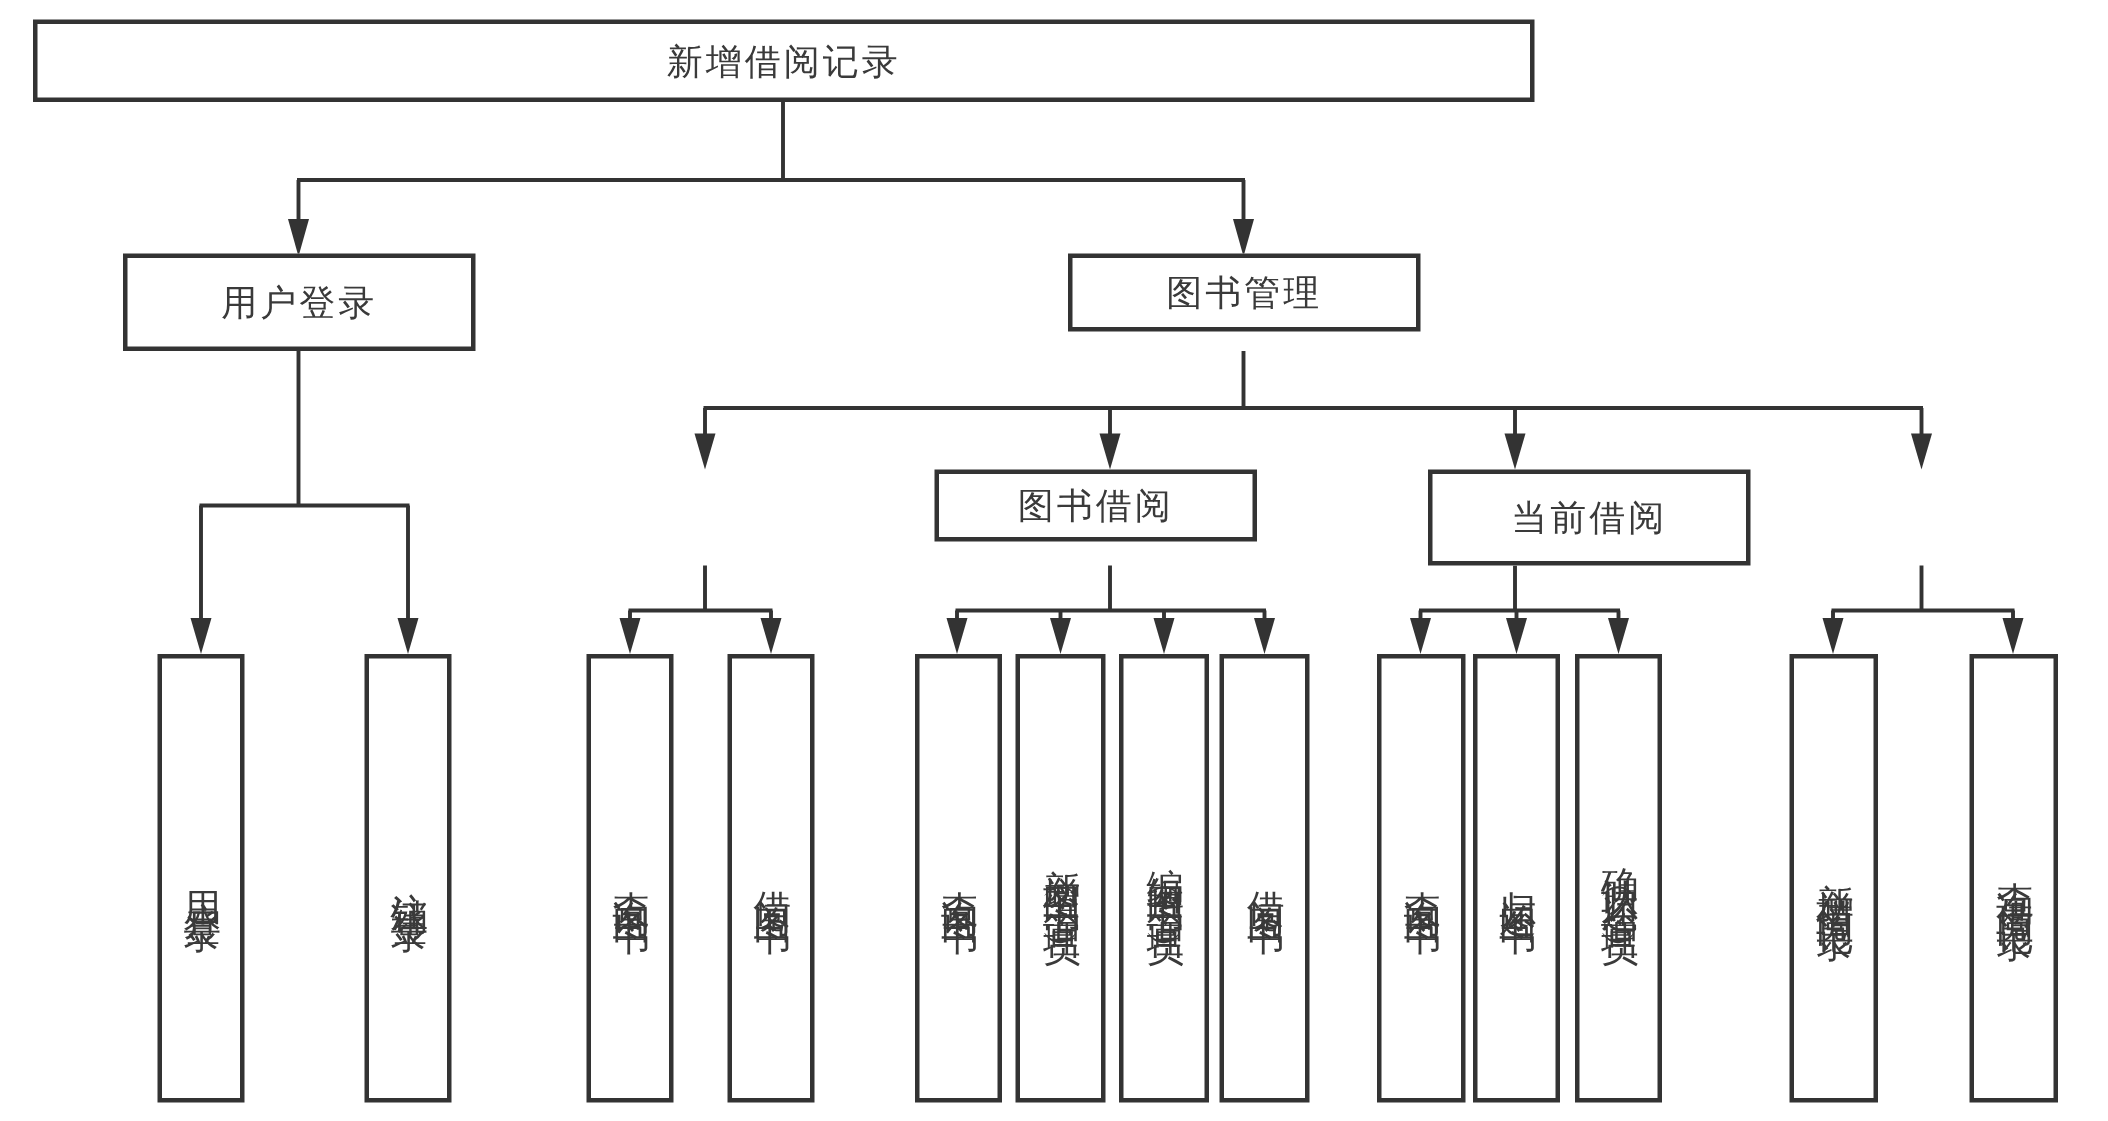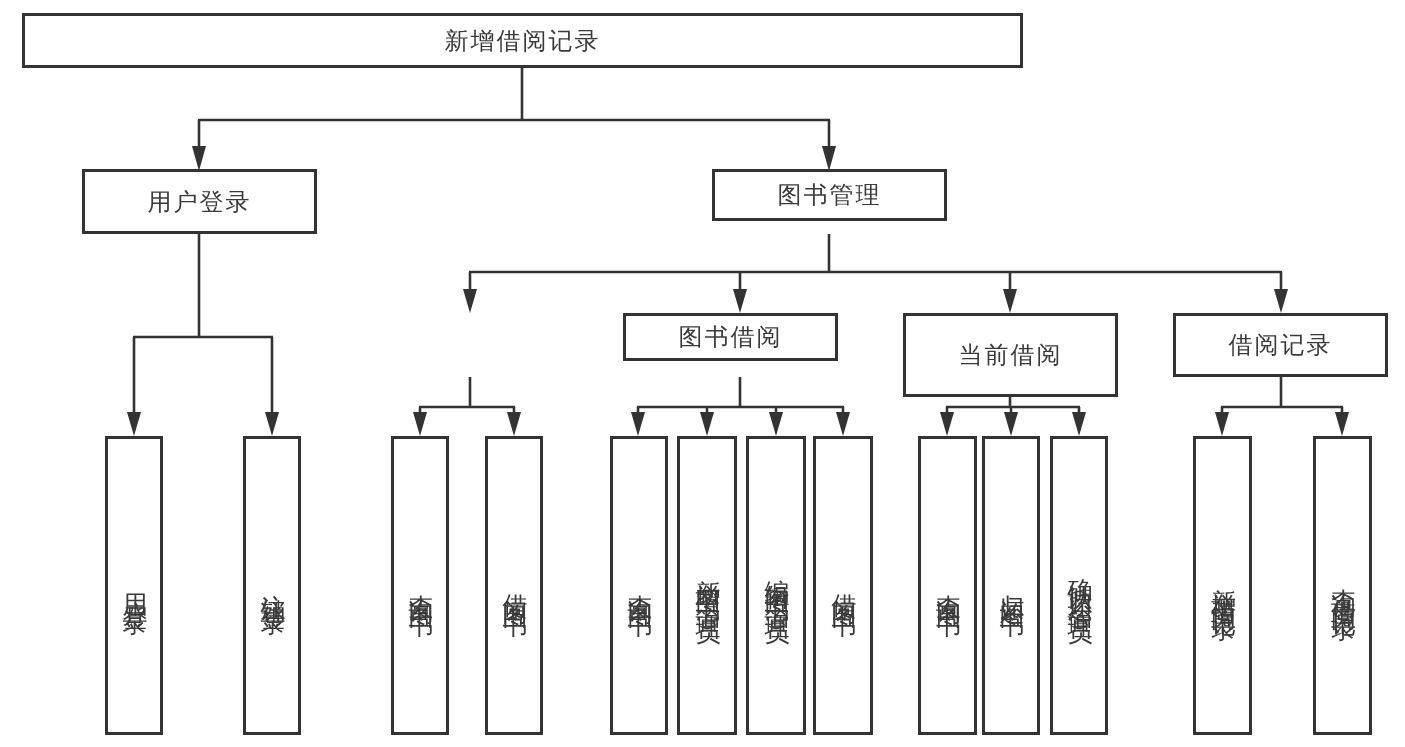--- a/index.html
+++ b/index.html
@@ -110,25 +110,22 @@
   <div class="node" style="left:82px;top:169px;width:235px;height:65px">
     <span class="hlabel">用户登录</span>
   </div>
   <div class="node" style="left:712px;top:169px;width:235px;height:52px">
     <span class="hlabel">图书管理</span>
   </div>
 
   <div class="node" style="left:623px;top:313px;width:215px;height:48px">
     <span class="hlabel">图书借阅</span>
   </div>
-  <div class="node" style="left:903px;top:313px;width:215px;height:84px">
+  <div class="node" style="left:952px;top:313px;width:215px;height:64px">
     <span class="hlabel">当前借阅</span>
-  </div>
-  <div class="node" style="left:1173px;top:313px;width:215px;height:64px">
-    <span class="hlabel">借阅记录</span>
   </div>
 
   <div class="node" style="left:105px;top:436px;width:58px;height:299px">
     <span class="vlabel">用户登录</span>
   </div>
   <div class="node" style="left:243px;top:436px;width:58px;height:299px">
     <span class="vlabel">注销登录</span>
   </div>
 
   <div class="node" style="left:391px;top:436px;width:58px;height:299px">

